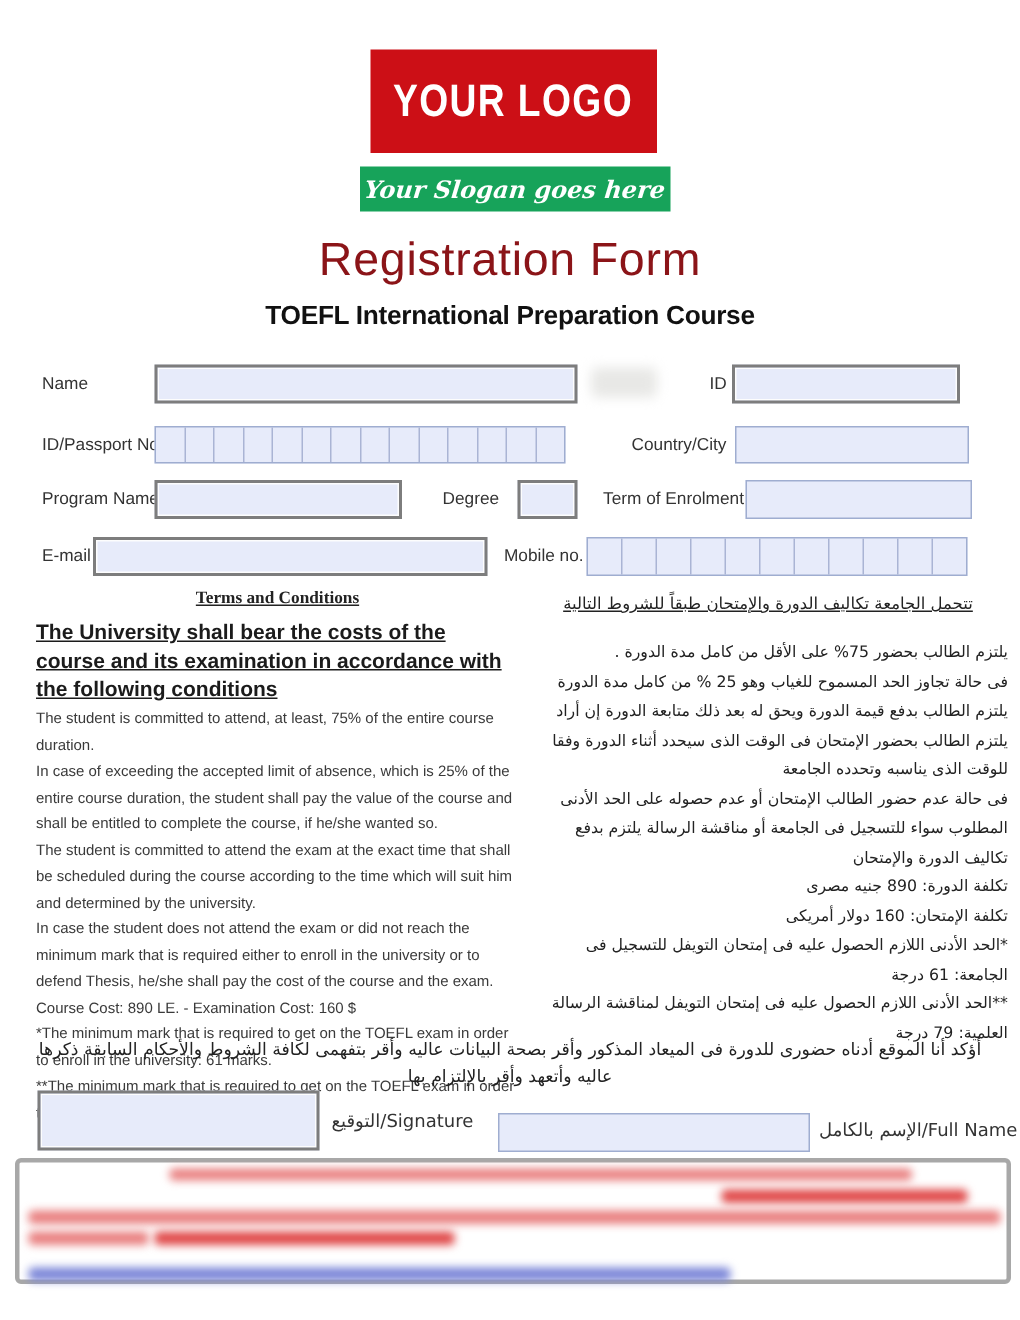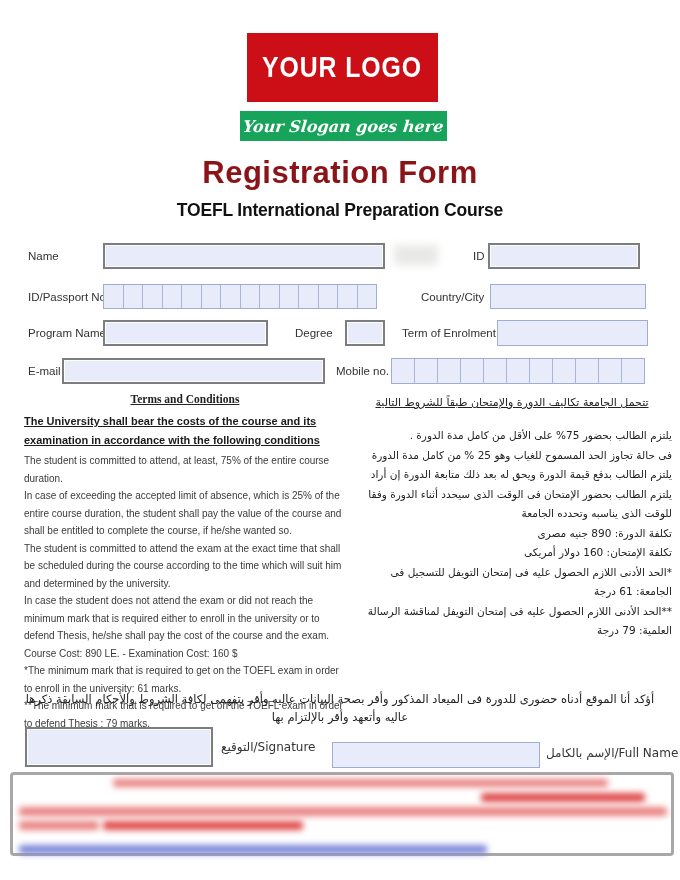--- a/index.html
+++ b/index.html
@@ -22,39 +22,39 @@
 
   
   .logo-box{position:absolute;left:247px;top:33px;width:191px;height:69px;background:var(--logo-red);
     display:flex;align-items:center;justify-content:center;}
   .logo-text{color:#fff;font-weight:bold;font-size:27px;letter-spacing:1px;transform:scale(0.92,1.12);white-space:nowrap;}
   .slogan-box{position:absolute;left:240px;top:111px;width:207px;height:30px;background:var(--slogan-green);
     display:flex;align-items:center;justify-content:center;}
   .slogan-text{color:#fff;font-family:"DejaVu Serif",serif;font-style:italic;font-weight:bold;font-size:16px;
     transform:skewX(-6deg);white-space:nowrap;}
   .page-title{position:absolute;left:0;top:155px;width:100%;text-align:center;
-    color:var(--title-maroon);font-size:31px;font-weight:bold;letter-spacing:0.5px;}
+    color:var(--title-maroon);font-size:31px;font-weight:normal;letter-spacing:0.5px;}
   .course-title{position:absolute;left:0;top:200px;width:100%;text-align:center;
     color:#111;font-size:17.5px;font-weight:bold;letter-spacing:-0.2px;}
 
   
   .flabel{position:absolute;font-size:11.5px;color:#333;white-space:nowrap;}
   .input-dark{position:absolute;background:var(--field-fill);border:2px solid var(--field-border-dark);box-shadow:inset 0 0 0 1px #fdfdfd;}
   .input-light{position:absolute;background:var(--field-fill);border:1px solid var(--field-border-light);}
   .cells{position:absolute;display:flex;background:var(--field-fill);border:1px solid var(--field-border-light);}
   .cells div{flex:1;border-left:1px solid var(--cell-divider);}
   .cells div:first-child{border-left:none;}
   .smudge{position:absolute;border-radius:4px;filter:blur(4px);}
   .smudge-gray{background:#e8e8e6;}
 
   
   .terms-en{position:absolute;left:24px;top:393px;width:322px;color:var(--body-text);}
   .terms-en .t-head{text-align:center;font-family:"Liberation Serif",serif;font-weight:bold;font-size:11.5px;
     text-decoration:underline;color:#222;margin-bottom:7px;}
-  .terms-en .t-intro{font-size:11px;font-weight:bold;text-decoration:underline;line-height:19px;color:#1b1b1b;margin-bottom:2px;}
+  .terms-en .t-intro{font-size:14px;font-weight:bold;text-decoration:underline;line-height:19px;color:#1b1b1b;margin-bottom:2px;}
   .terms-en p.body{font-size:10px;line-height:17.5px;margin:0;}
   .terms-ar{position:absolute;left:352px;top:393px;width:320px;direction:rtl;text-align:right;
     font-family:"DejaVu Sans",sans-serif;color:#222;}
   .terms-ar .t-head,.terms-ar .t-sub{text-align:center;font-size:11px;text-decoration:underline;line-height:19px;}
   .terms-ar .ar-body{margin-top:14px;}
   .terms-ar p{font-size:10.5px;line-height:19.5px;margin:0;}
 
   
   .decl-head{position:absolute;left:0;top:666px;width:100%;text-align:center;
     font-family:"DejaVu Sans",sans-serif;font-size:12.5px;color:#222;text-decoration:underline;}
@@ -146,20 +146,21 @@
     <p class="body">*The minimum mark that is required to get on the TOEFL exam in order to enroll in the university: 61 marks.</p>
     <p class="body">**The minimum mark that is required to get on the TOEFL exam in order to defend Thesis : 79 marks.</p>
   </div>
 
   <div class="terms-ar">
     <div class="t-sub">تتحمل الجامعة تكاليف الدورة والإمتحان طبقاً للشروط التالية</div>
     <div class="ar-body">
       <p>يلتزم الطالب بحضور 75% على الأقل من كامل مدة الدورة .</p>
       <p>فى حالة تجاوز الحد المسموح للغياب وهو 25 % من كامل مدة الدورة يلتزم الطالب بدفع قيمة الدورة ويحق له بعد ذلك متابعة الدورة إن أراد</p>
       <p>يلتزم الطالب بحضور الإمتحان فى الوقت الذى سيحدد أثناء الدورة وفقا للوقت الذى يناسبه وتحدده الجامعة</p>
+      <p>فى حالة عدم حضور الطالب الإمتحان أو عدم حصوله على الحد الأدنى المطلوب سواء للتسجيل فى الجامعة أو مناقشة الرسالة يلتزم بدفع تكاليف الدورة والإمتحان</p>
       <p>تكلفة الدورة: 890 جنيه مصرى</p>
       <p>تكلفة الإمتحان: 160 دولار أمريكى</p>
       <p>*الحد الأدنى اللازم الحصول عليه فى إمتحان التويفل للتسجيل فى الجامعة:  61 درجة</p>
       <p>**الحد الأدنى  اللازم الحصول عليه فى إمتحان التويفل لمناقشة الرسالة العلمية: 79 درجة</p>
     </div>
   </div>
 
   <div class="decl-text">أؤكد أنا الموقع أدناه حضورى للدورة فى الميعاد المذكور وأقر بصحة البيانات عاليه وأقر بتفهمى لكافة الشروط والأحكام السابقة ذكرها عاليه وأتعهد وأقر بالإلتزام بها</div>
 
   <div class="input-dark" style="left:25px;top:727px;width:188px;height:40px;"></div>

